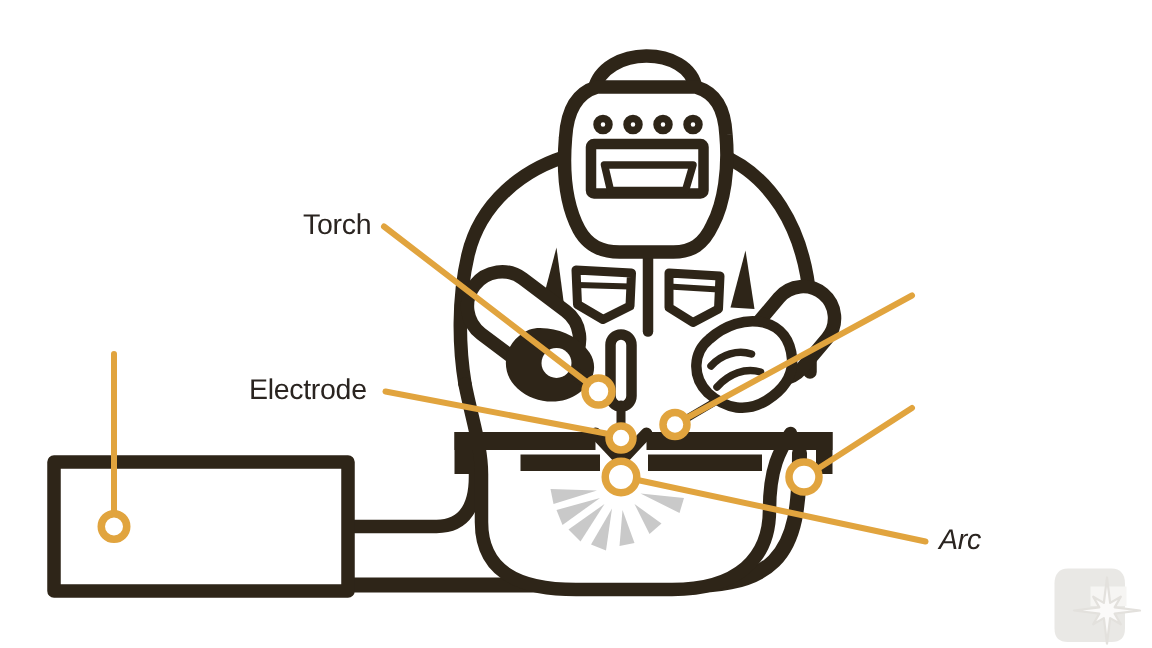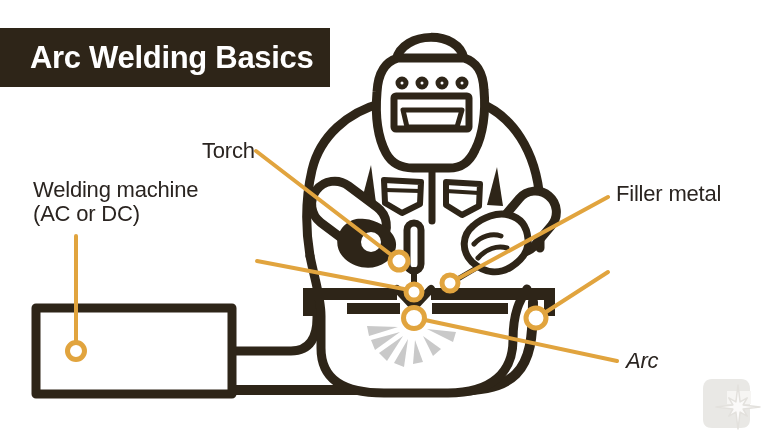--- a/index.html
+++ b/index.html
@@ -7,21 +7,21 @@
     position:relative;width:768px;height:432px;overflow:hidden;
     background:#ffffff;font-family:"Liberation Sans", sans-serif;
   }
   .art{position:absolute;left:0;top:0;width:768px;height:432px;display:block;}
   .title-banner{
     position:absolute;left:0;top:28px;width:300px;height:59px;
     background:#2E2518;color:#ffffff;font-weight:bold;font-size:31px;
     line-height:59px;padding-left:30px;letter-spacing:-0.3px;white-space:nowrap;
   }
   .callout{
-    position:absolute;color:#2A2420;font-size:22px;line-height:24px;
+    position:absolute;color:#2A2420;font-size:19px;line-height:24px;
     letter-spacing:-0.2px;white-space:pre-line;
   }
   .cl-torch{left:202px;top:139px;}
   .cl-machine{left:33px;top:178px;}
   .cl-electrode{left:166px;top:249px;}
   .cl-filler{left:616px;top:182px;}
   .cl-workcable{left:618px;top:260px;}
   .cl-arc{left:626px;top:349px;font-style:italic;}
 </style>
 </head>
@@ -139,21 +139,18 @@
 
     <g>
       <path fill="#E9E8E5" d="M 712,379 C 706,379 703,383 703,389 L 703,419 C 703,425 706,428 712,428 L 741,428
            C 747,428 750,425 750,419 L 750,389 C 750,383 747,379 741,379 Z"></path>
       <rect x="727" y="391" width="24" height="13" fill="#F6F5F3"></rect>
       <polygon fill="#FBFAF9" stroke="#E3E1DD" stroke-width="1.5" points="760,407 743.1,409.1 747.2,416.2 740.1,412.1 738,429 735.9,412.1 728.8,416.2 732.9,409.1
                 716,407 732.9,404.9 728.8,397.8 735.9,401.9 738,385 740.1,401.9 747.2,397.8 743.1,404.9"></polygon>
     </g>
   </svg>
 
-  <div class="title-banner">Arc Welding Basics</div>
 
   <div class="callout cl-torch">Torch</div>
-  <div class="callout cl-machine">Welding machine
-(AC or DC)</div>
-  <div class="callout cl-filler">Filler metal</div>
+  <div class="callout cl-electrode">Electrode</div>
   <div class="callout cl-arc">Arc</div>
 
 </div>
 
 </body></html>

